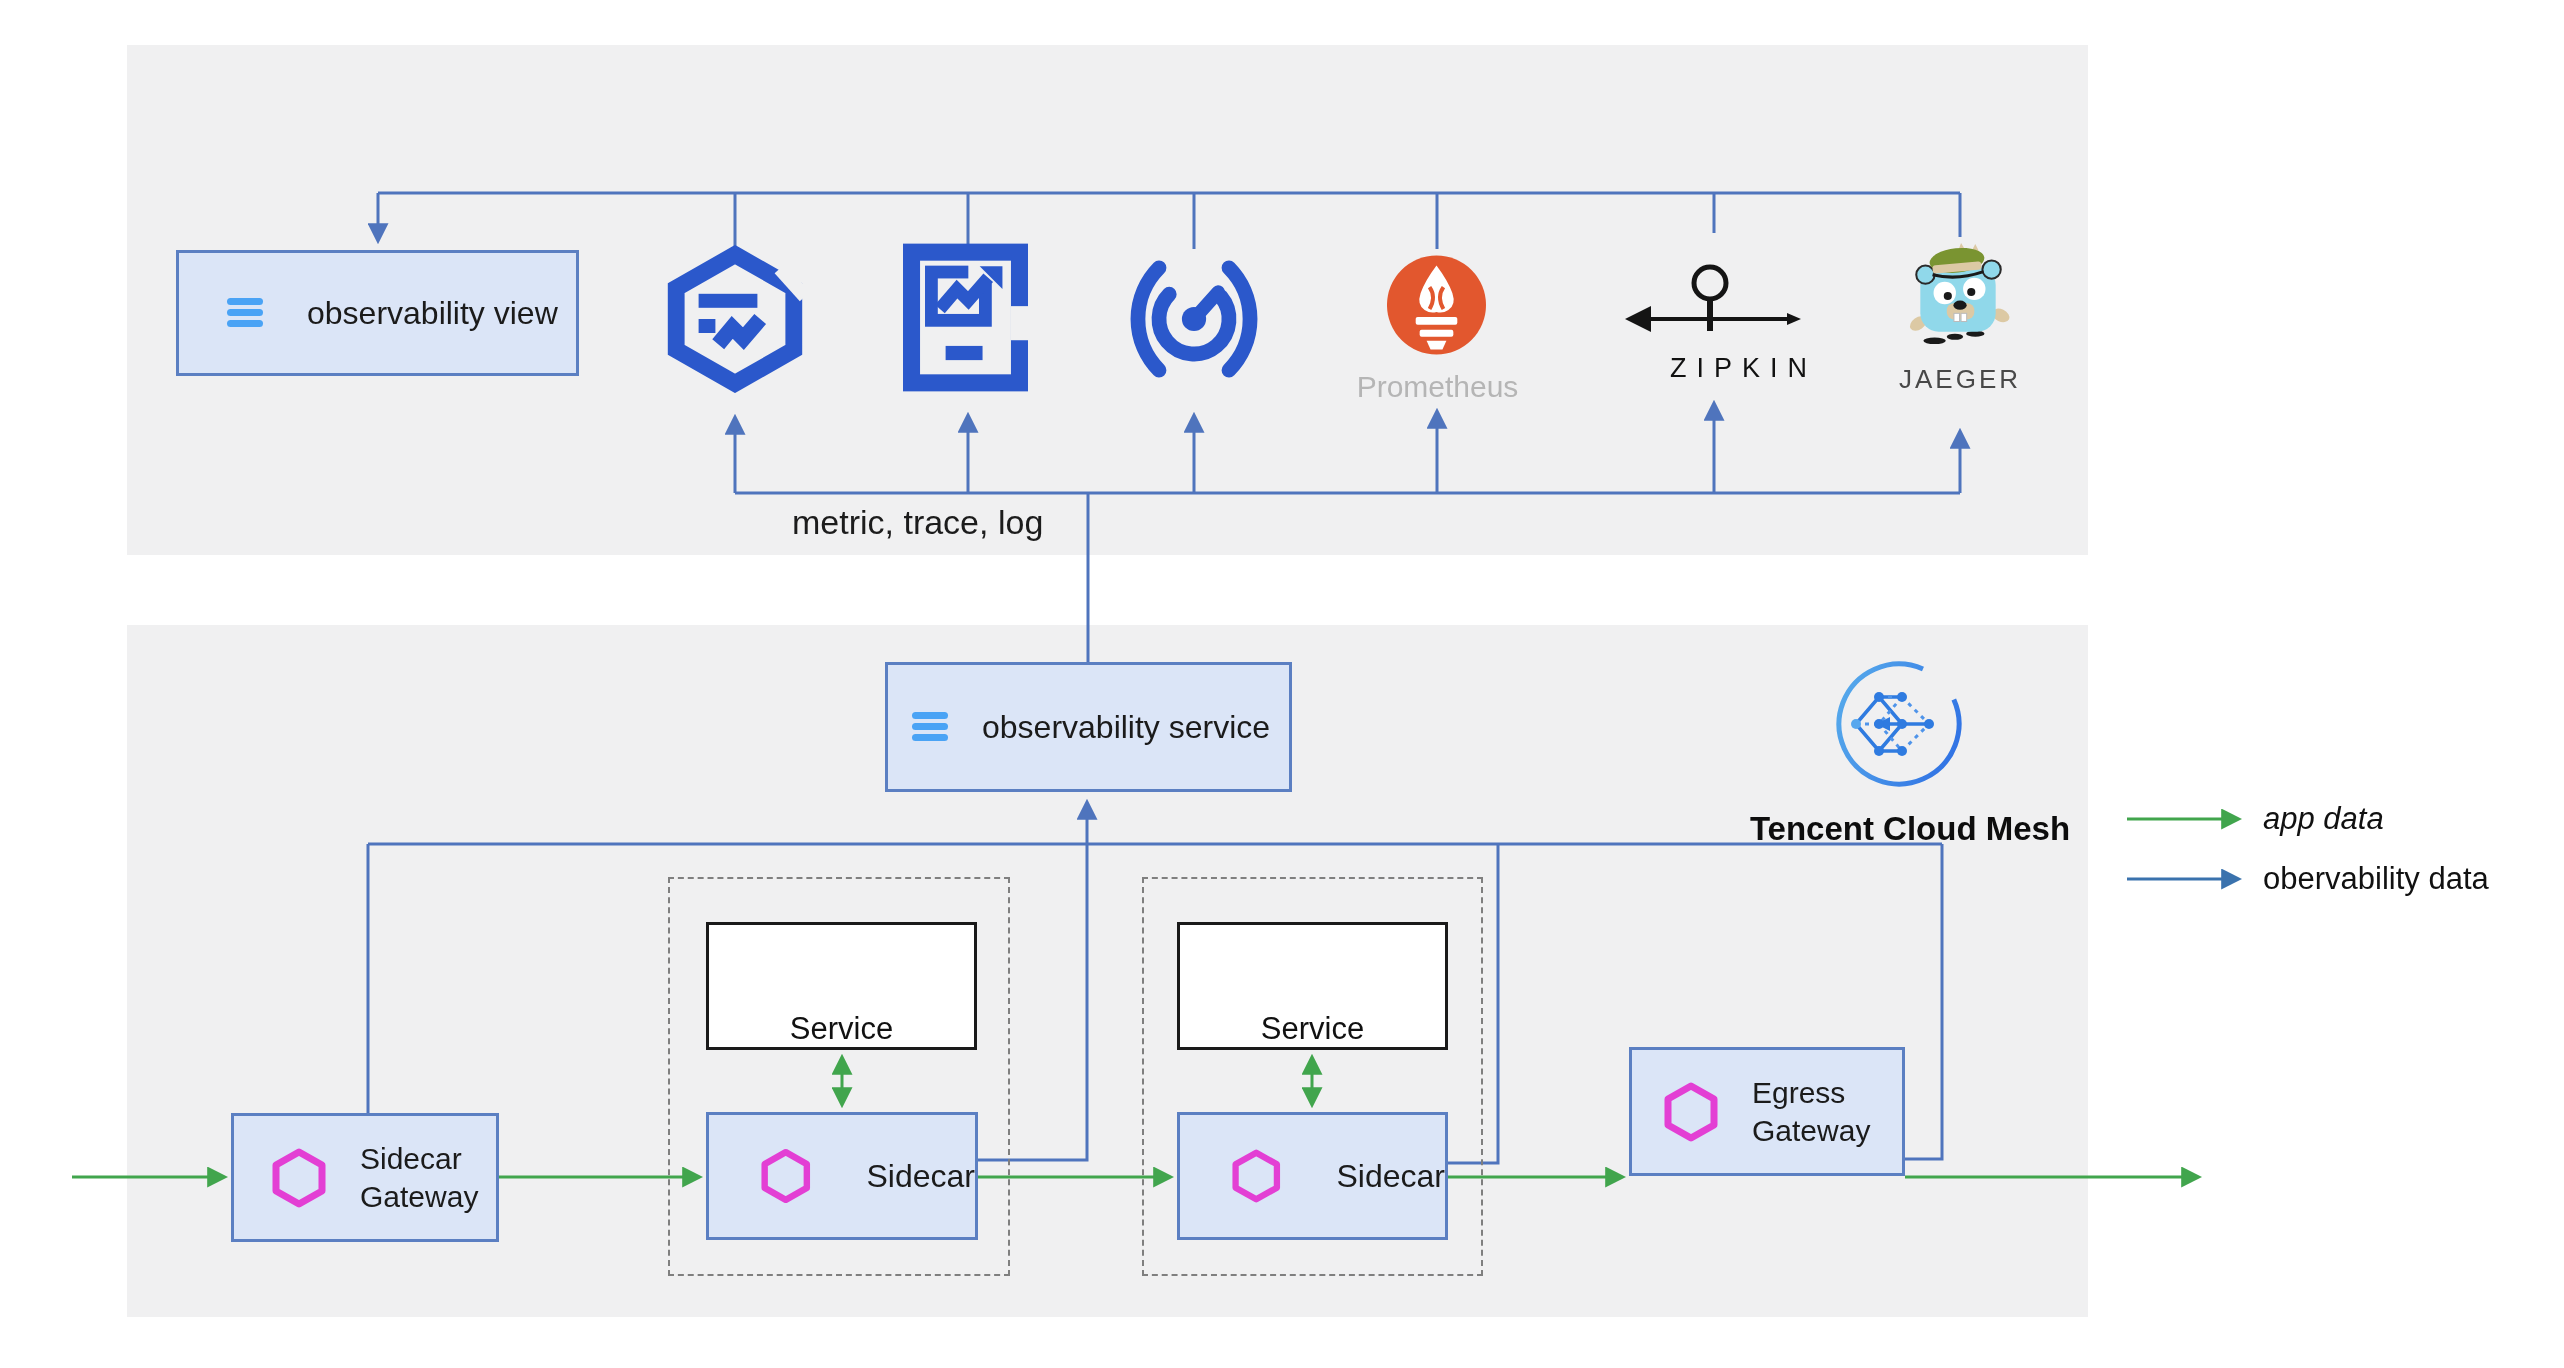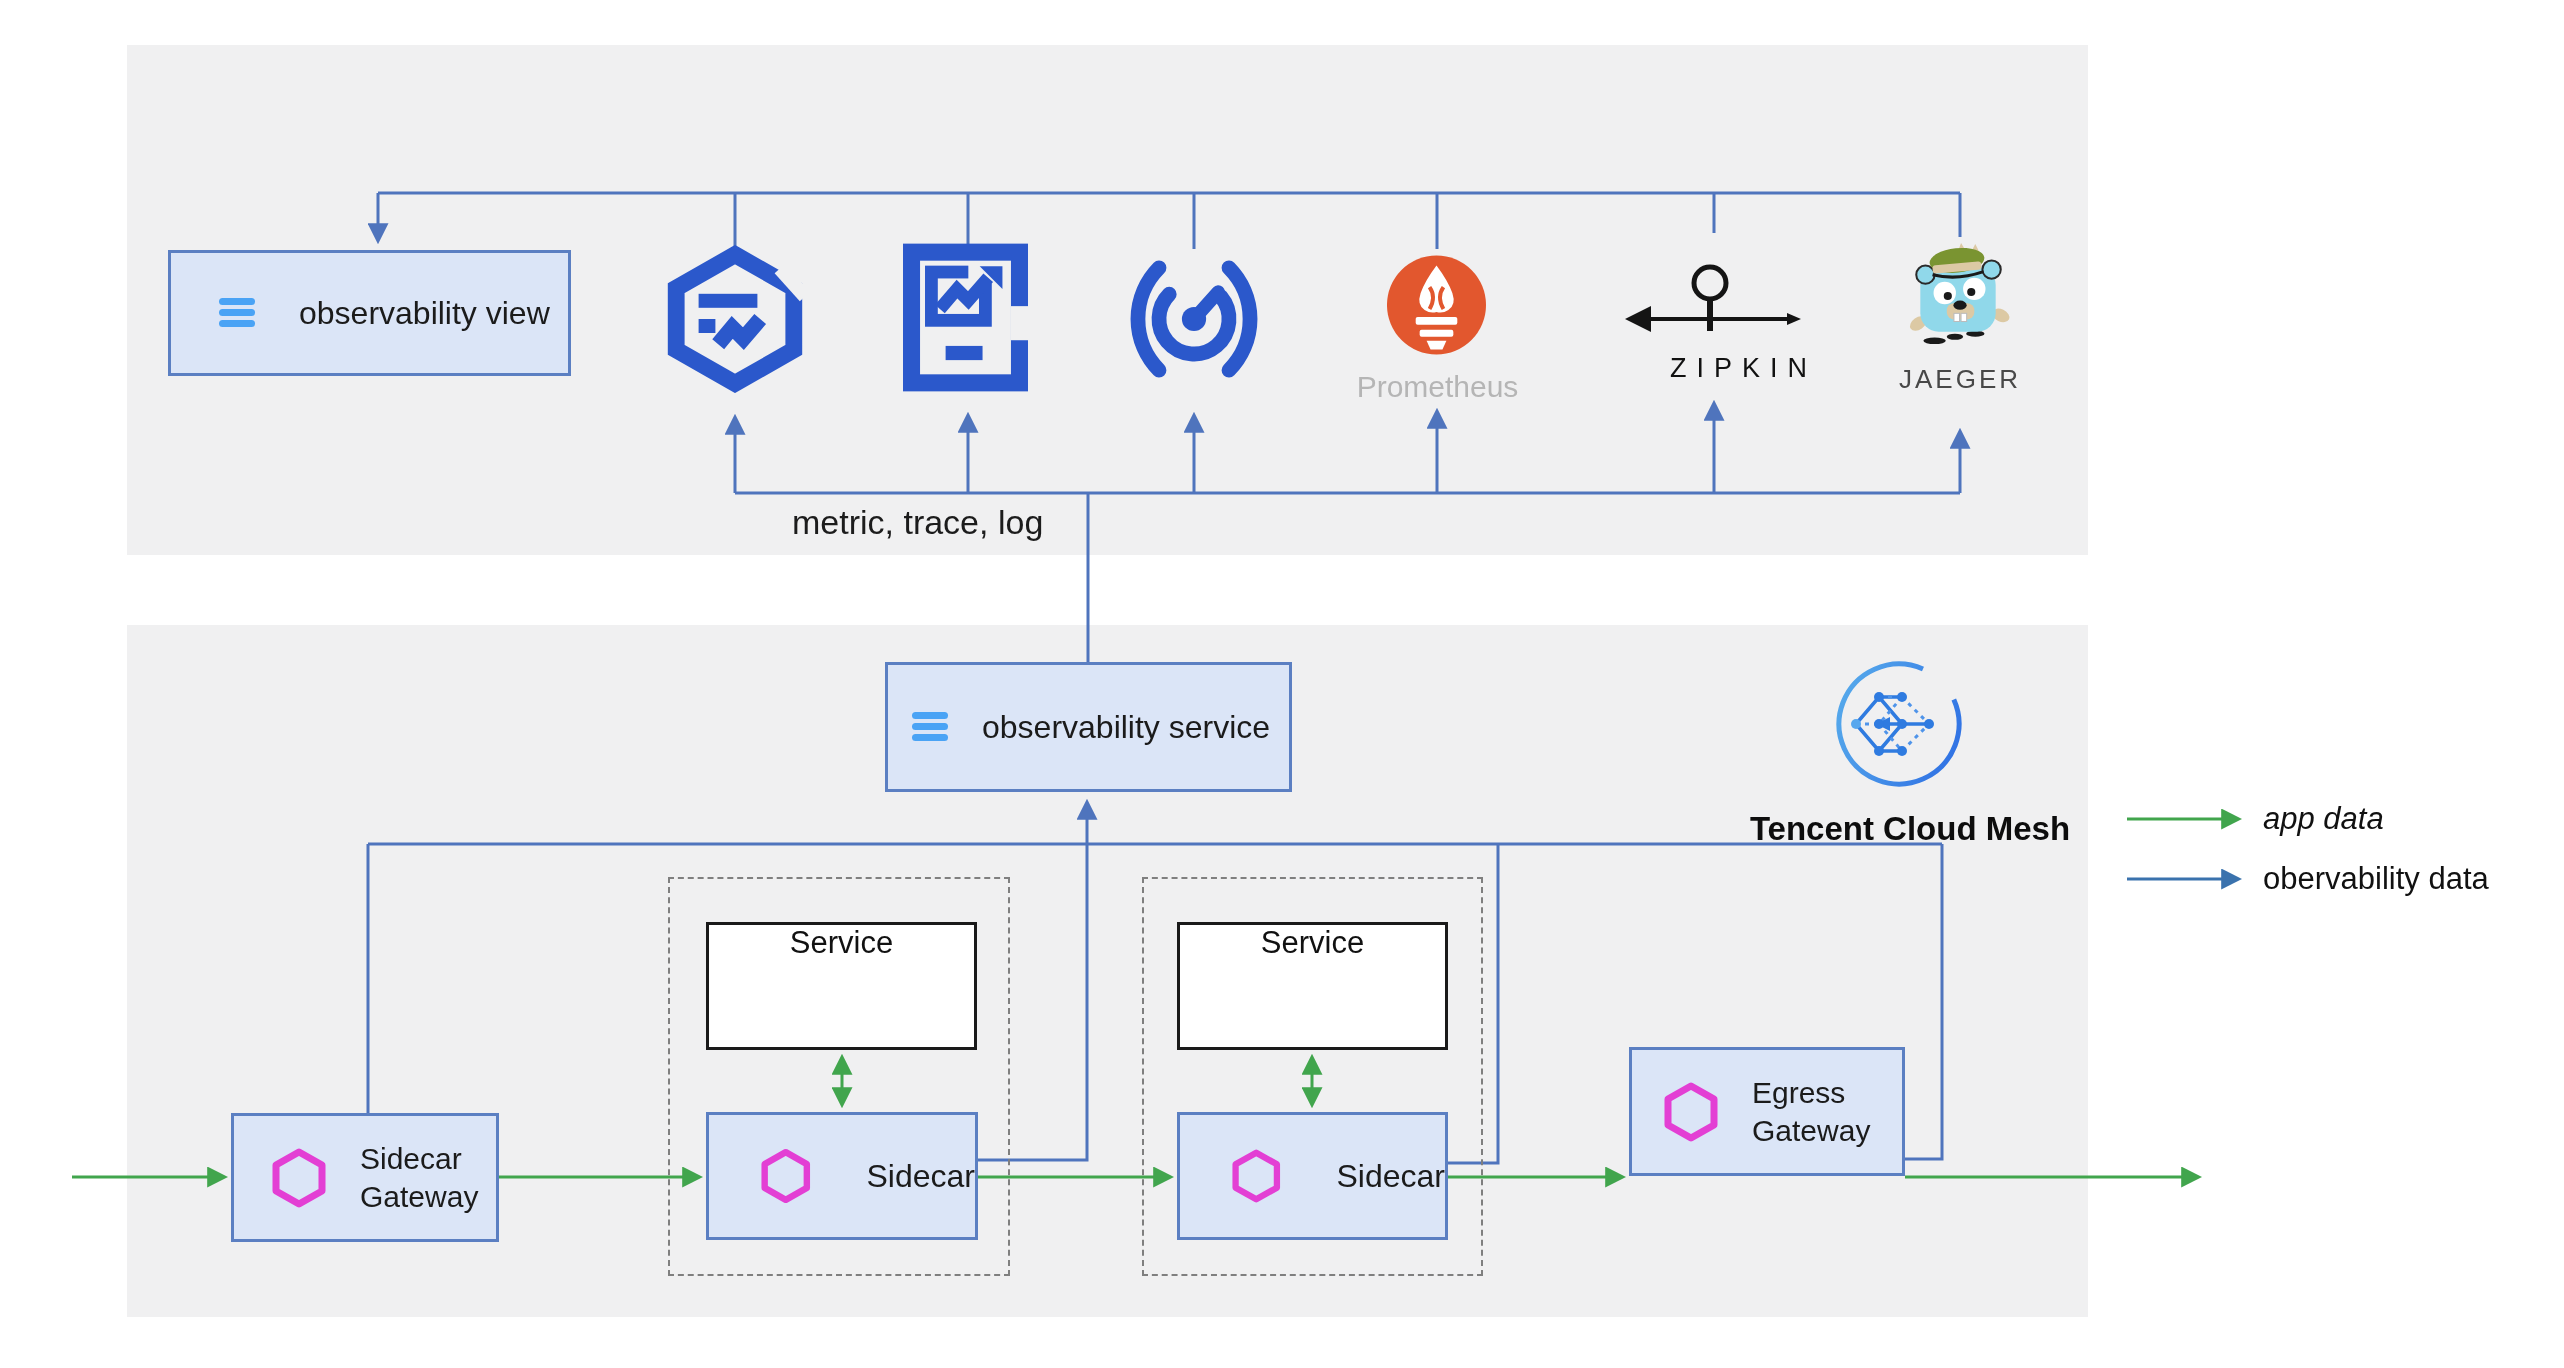--- a/index.html
+++ b/index.html
@@ -6,30 +6,30 @@
   body{font-family:"Liberation Sans", sans-serif;}
   #canvas{position:relative;width:2564px;height:1368px;background:#ffffff;overflow:hidden;}
   .panel{position:absolute;background:#f0f0f1;}
   #panel-top{left:127px;top:45px;width:1961px;height:510px;}
   #panel-bottom{left:127px;top:625px;width:1961px;height:692px;}
   svg.lines{position:absolute;left:0;top:0;width:2564px;height:1368px;pointer-events:none;}
   .node{position:absolute;display:flex;align-items:center;box-sizing:border-box;
         background:#dbe5f7;border:3px solid #5b7fc2;color:#1b1b1b;}
   .node .txt{font-size:32px;color:#1b1b1b;}
   .hamb{flex:0 0 auto;}
-  #obs-view{left:168px;top:250px;width:403px;height:126px;padding-left:46px;gap:42px;}
+  #obs-view{left:176px;top:250px;width:403px;height:126px;padding-left:46px;gap:42px;}
   #obs-service{left:885px;top:662px;width:407px;height:130px;padding-left:22px;gap:32px;}
   .gateway{padding-left:38px;gap:34px;}
   #ingress{left:231px;top:1113px;width:268px;height:129px;}
   #egress{left:1629px;top:1047px;width:276px;height:129px;padding-left:32px;}
   .gw-label{font-size:30px;line-height:1.25;color:#1b1b1b;}
   .sidecar{padding-left:52px;gap:56px;}
   #sidecar-1{left:706px;top:1112px;width:272px;height:128px;}
   #sidecar-2{left:1177px;top:1112px;width:271px;height:128px;}
-  .servicebox{position:absolute;display:flex;align-items:flex-start;justify-content:center;
+  .servicebox{position:absolute;display:flex;align-items:flex-end;justify-content:center;
         box-sizing:border-box;background:#ffffff;border:3px solid #1a1a1a;font-size:31px;color:#111;}
   #service-1{left:706px;top:922px;width:271px;height:128px;}
   #service-2{left:1177px;top:922px;width:271px;height:128px;}
   .pod{position:absolute;border:2px dashed #7f7f7f;box-sizing:border-box;}
   #pod-1{left:668px;top:877px;width:342px;height:399px;}
   #pod-2{left:1142px;top:877px;width:341px;height:399px;}
   .abs{position:absolute;}
   #metric-label{left:792px;top:503px;font-size:34px;color:#1c1c1c;}
   #prometheus-label{left:1340px;top:370px;width:195px;text-align:center;font-size:30px;color:#b5b5b5;}
   #zipkin-label{left:1612px;top:353px;width:205px;text-align:right;font-size:27px;letter-spacing:10px;color:#111;}

